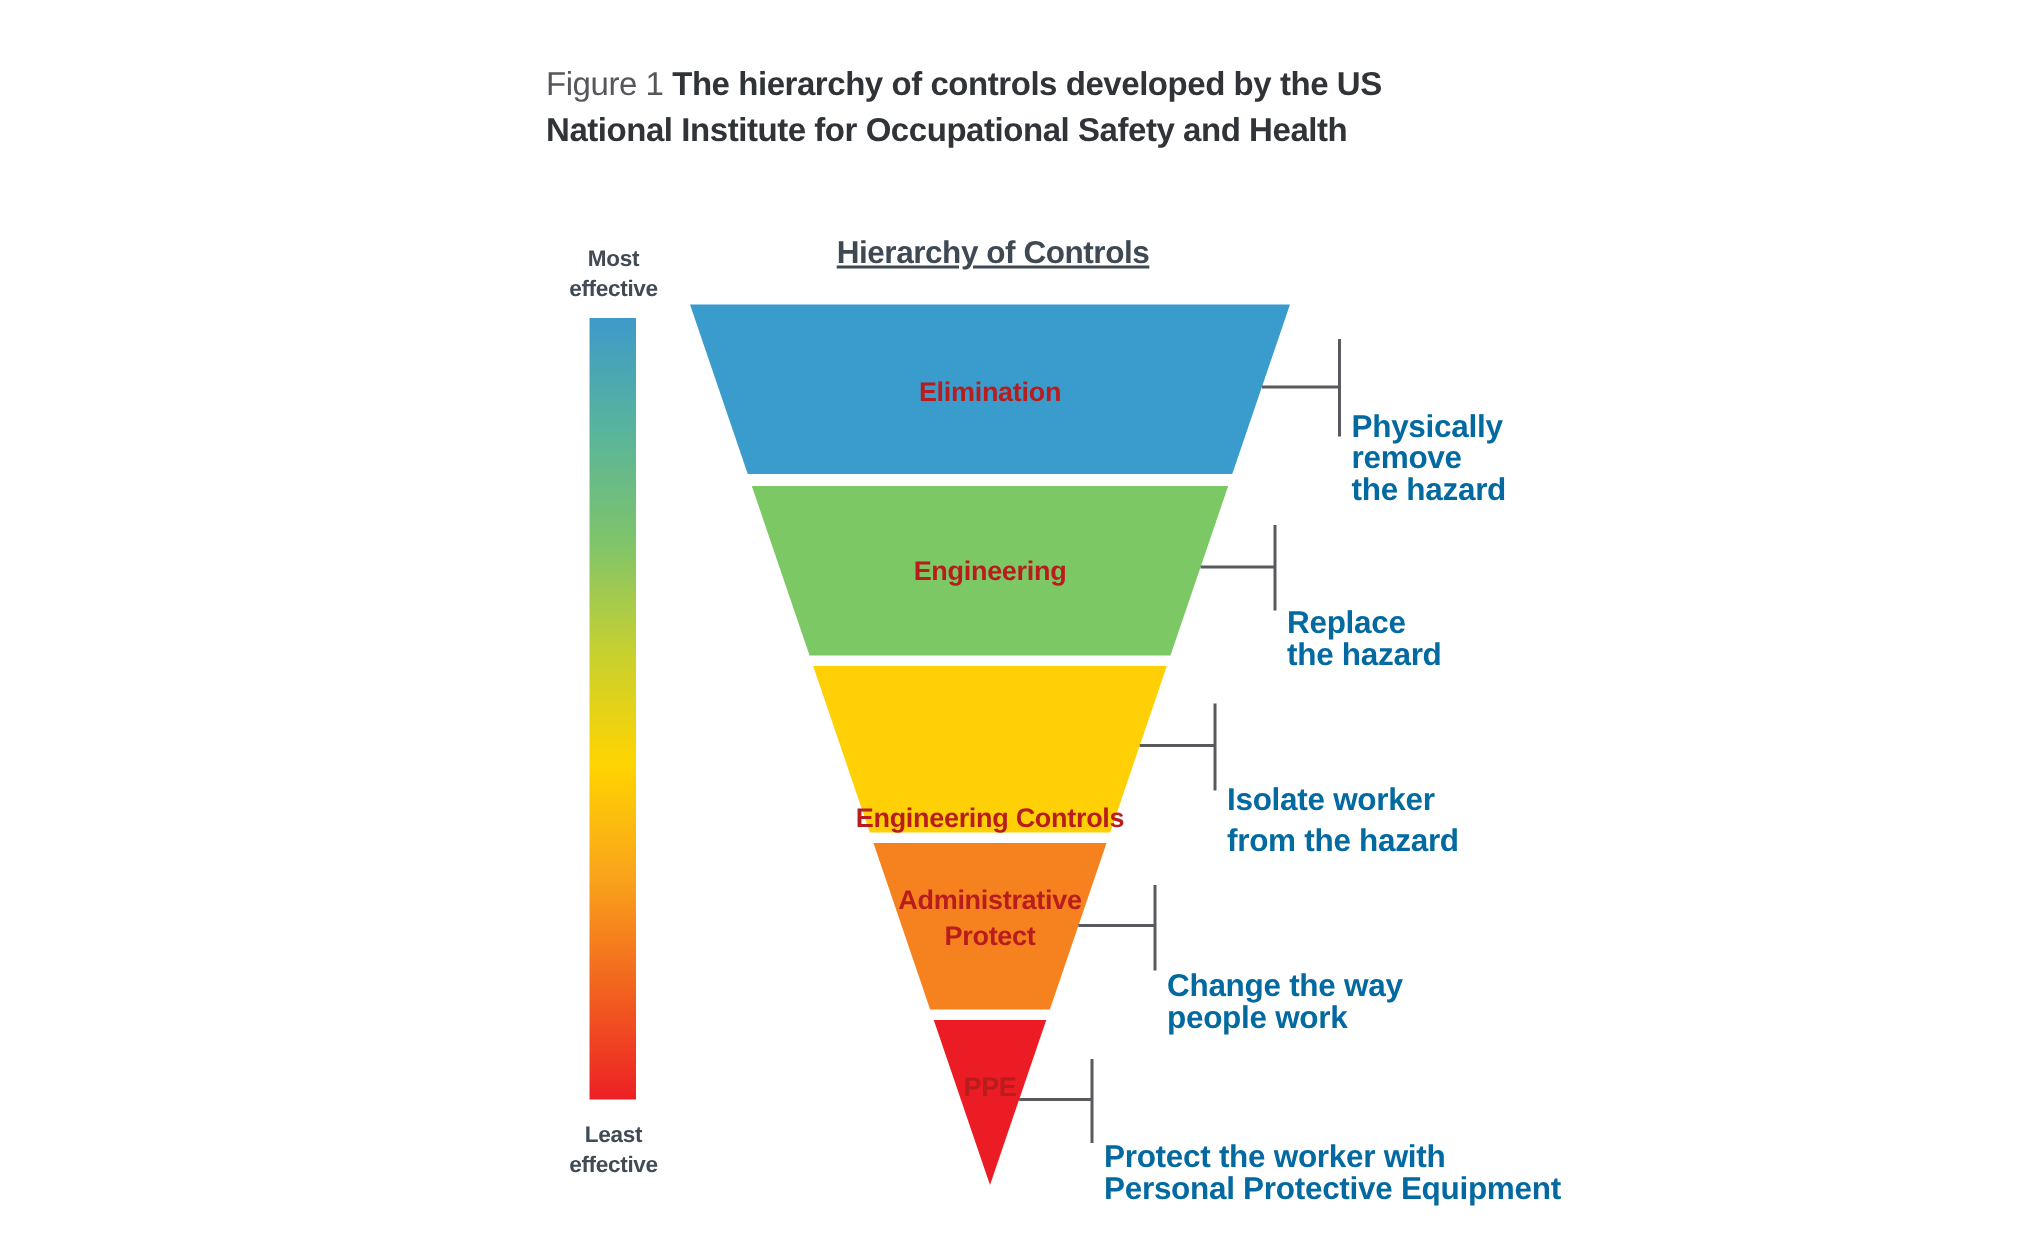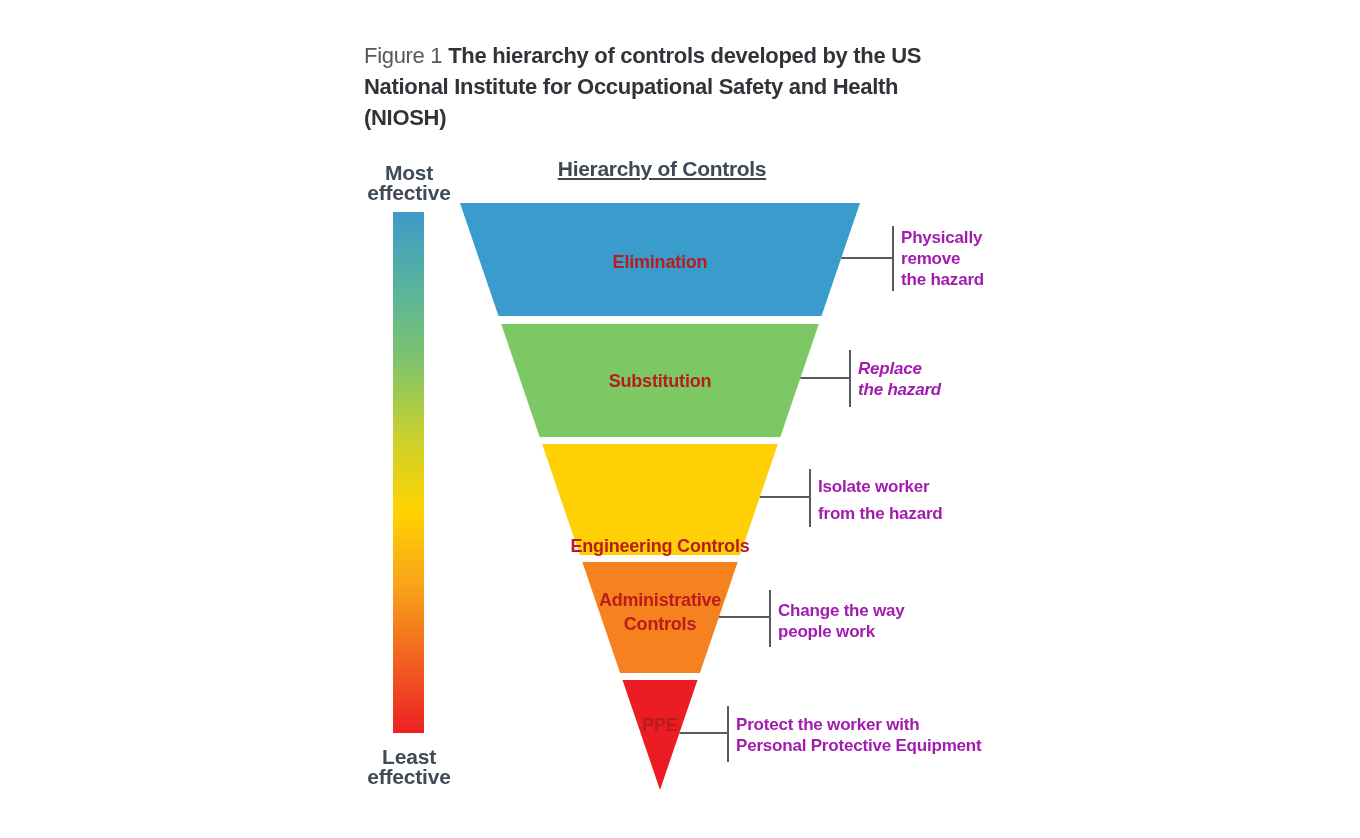--- a/index.html
+++ b/index.html
@@ -13,48 +13,47 @@
   #caption .prefix{font-weight:400;color:#56575b;}
   #caption b{font-weight:700;color:#303338;}
 
   
   #diagram-title{position:absolute;left:662px;top:157px;transform:translateX(-50%);
                  white-space:nowrap;font-size:21px;font-weight:600;color:#3e4953;
                  letter-spacing:-0.3px;text-decoration:underline;}
 
   
   .scale-label{position:absolute;left:409px;transform:translateX(-50%);width:84px;
-               text-align:center;font-size:21px;line-height:20px;font-weight:600;
+               text-align:center;font-size:15px;line-height:20px;font-weight:600;
                color:#414b55;letter-spacing:-0.2px;}
   #scale-top-label{top:163px;}
   #scale-bottom-label{top:747px;}
   #gradient-bar{position:absolute;left:393px;top:212px;width:31px;height:521px;}
 
   
   #funnel-svg{position:absolute;left:0;top:0;}
 
   
   .level-label{position:absolute;transform:translate(-50%,-50%);white-space:nowrap;
                color:#b91c1c;font-size:18px;font-weight:700;letter-spacing:-0.2px;
                text-align:center;}
   .level-label.two-line{white-space:normal;width:170px;line-height:24px;}
 
   
-  .note{position:absolute;white-space:pre-line;font-size:17px;font-weight:600;
-        color:#a21caf;letter-spacing:-0.2px;}
+  .note{position:absolute;white-space:pre-line;font-size:21px;font-weight:600;
+        color:#0369a1;letter-spacing:-0.2px;margin-top:47px;}
 </style>
 </head>
 <body>
 
 <div id="page">
 
   <div id="caption">
     <div><span class="prefix">Figure 1</span> <b>The hierarchy of controls developed by the US</b></div>
     <div><b>National Institute for Occupational Safety and Health</b></div>
-    <div><b>(NIOSH)</b></div>
   </div>
 
   <div id="diagram-title">Hierarchy of Controls</div>
 
   <div id="scale-top-label" class="scale-label">Most effective</div>
   <div id="gradient-bar" style="background: linear-gradient(rgb(62, 154, 201) 0%, rgb(88, 180, 156) 14.3%, rgb(127, 196, 107) 28.6%, rgb(200, 208, 47) 42.9%, rgb(255, 212, 0) 57.1%, rgb(249, 164, 27) 71.4%, rgb(242, 99, 31) 85.7%, rgb(237, 32, 36) 100%);"></div>
   <div id="scale-bottom-label" class="scale-label">Least effective</div>
 
   <svg id="funnel-svg" width="1360" height="838" viewBox="0 0 1360 838">
       <polygon points="460,203 860,203 821.5,316 498.5,316" fill="#3A9CCD"></polygon>
@@ -68,29 +67,29 @@
       <line x1="810" y1="469" x2="810" y2="527" stroke="#595a5e" stroke-width="2"></line>
       <polygon points="582.3,562 737.7,562 699.9,673 620.1,673" fill="#F5821F"></polygon>
       <line x1="718.9" y1="617" x2="770" y2="617" stroke="#595a5e" stroke-width="2"></line>
       <line x1="770" y1="590" x2="770" y2="647" stroke="#595a5e" stroke-width="2"></line>
       <polygon points="622.5,680 697.5,680 660,790" fill="#EB1C23"></polygon>
       <line x1="679.4" y1="733" x2="728" y2="733" stroke="#595a5e" stroke-width="2"></line>
       <line x1="728" y1="706" x2="728" y2="762" stroke="#595a5e" stroke-width="2"></line>
     </svg>
 
   <div class="level-label" style="left: 660px; top: 262px;">Elimination</div>
-  <div class="level-label" style="left: 660px; top: 381px;">Substitution</div>
+  <div class="level-label" style="left: 660px; top: 381px;">Engineering</div>
   <div class="level-label" style="left: 660px; top: 498px; margin-top: 48px;">Engineering Controls</div>
-  <div class="level-label two-line" style="left: 660px; top: 612px;">Administrative Controls</div>
+  <div class="level-label two-line" style="left: 660px; top: 612px;">Administrative Protect</div>
   <div class="level-label" style="left: 660px; top: 725px;">PPE</div>
 
   <div class="note" style="left: 901px; top: 227px; line-height: 21px;">Physically
 remove
 the hazard</div>
-  <div class="note" style="left: 858px; top: 358px; line-height: 21px; font-style: italic;">Replace
+  <div class="note" style="left: 858px; top: 358px; line-height: 21px;">Replace
 the hazard</div>
   <div class="note" style="left: 818px; top: 473px; line-height: 27px;">Isolate worker
 from the hazard</div>
   <div class="note" style="left: 778px; top: 600px; line-height: 21px;">Change the way
 people work</div>
   <div class="note" style="left: 736px; top: 714px; line-height: 21px;">Protect the worker with
 Personal Protective Equipment</div>
 
 </div>
 

